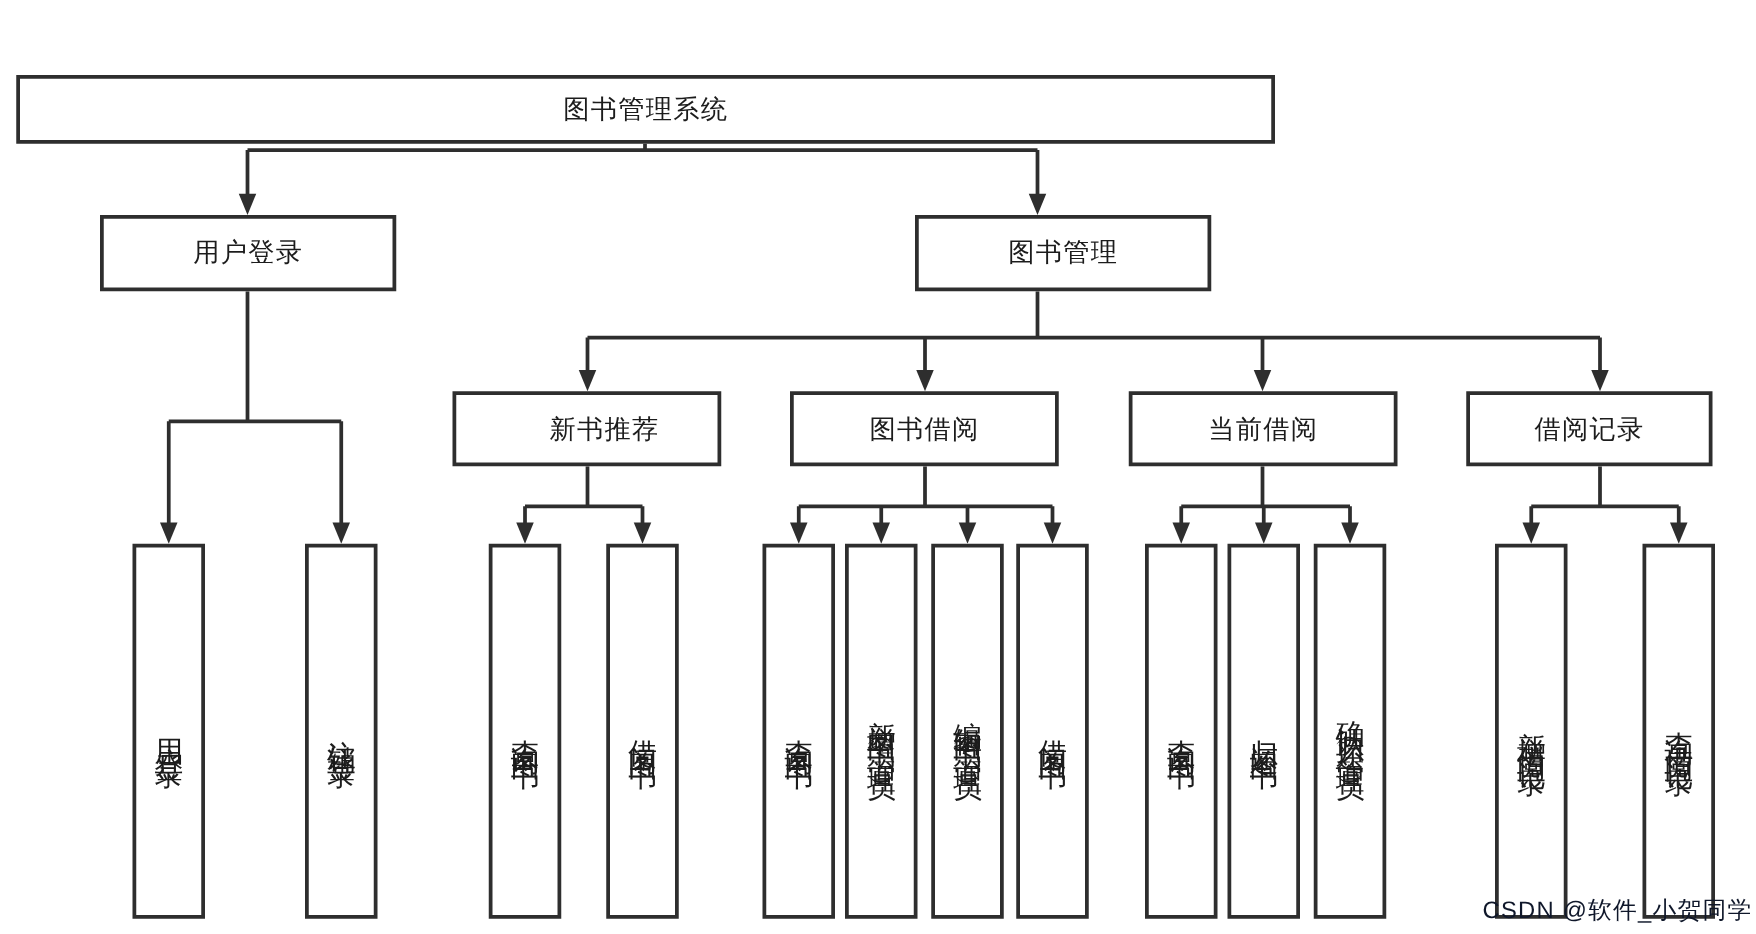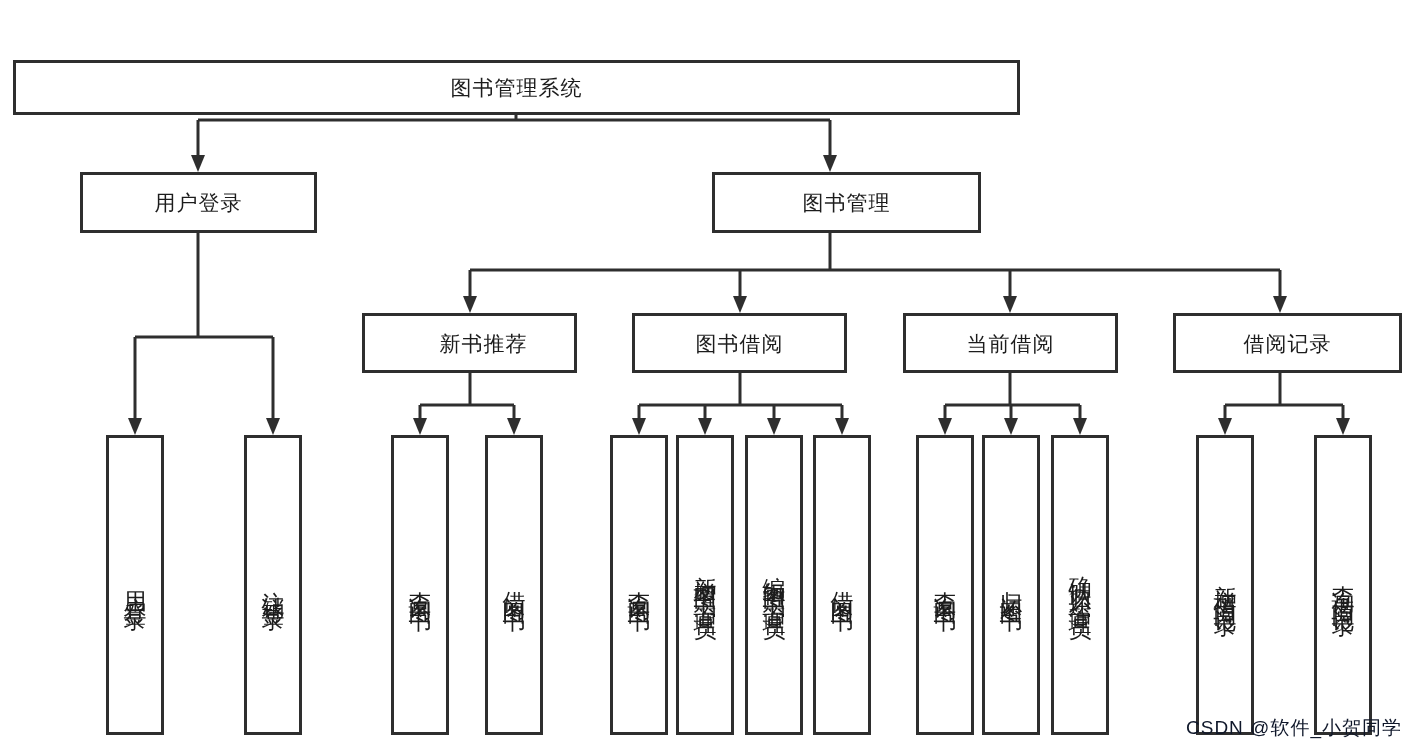--- a/index.html
+++ b/index.html
@@ -97,34 +97,34 @@
     </g>
   </svg>
 
   <div class="box" style="left:13px;top:12px;width:1007px;height:55px;margin-top:48px;">
     <span class="lbl">图书管理系统</span>
   </div>
 
   <div class="box" style="left:80px;top:172px;width:237px;height:61px;">
     <span class="lbl">用户登录</span>
   </div>
-  <div class="box" style="left:712px;top:172px;width:269px;height:61px;">
+  <div class="box" style="left:732px;top:172px;width:237px;height:61px;font-family:Liberation Serif, serif;">
     <span class="lbl">图书管理</span>
   </div>
 
   <div class="box" style="left:362px;top:313px;width:215px;height:60px;padding-left:28px;">
     <span class="lbl">新书推荐</span>
   </div>
   <div class="box" style="left:632px;top:313px;width:215px;height:60px;justify-content:center;">
     <span class="lbl">图书借阅</span>
   </div>
   <div class="box" style="left:903px;top:313px;width:215px;height:60px;">
     <span class="lbl">当前借阅</span>
   </div>
-  <div class="box" style="left:1173px;top:313px;width:229px;height:60px;">
+  <div class="box" style="left:1173px;top:313px;width:197px;height:60px;">
     <span class="lbl">借阅记录</span>
   </div>
 
   <div class="leaf" style="left:106px;">
     <span class="vlbl">用户登录</span>
   </div>
   <div class="leaf" style="left:244px;">
     <span class="vlbl">注销登录</span>
   </div>
 

